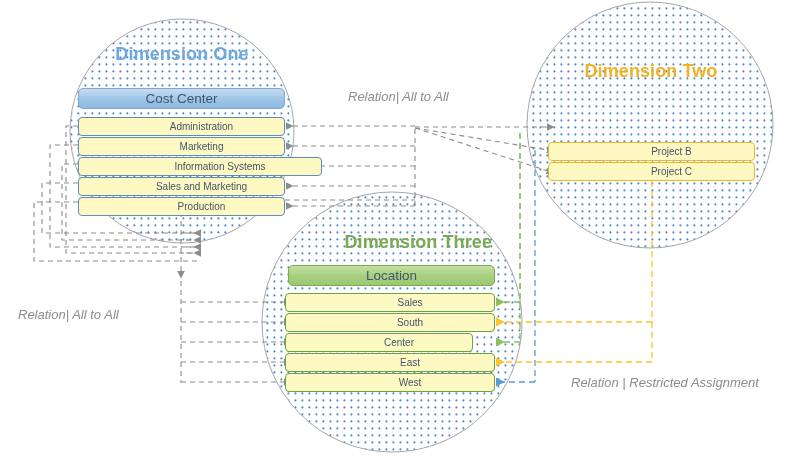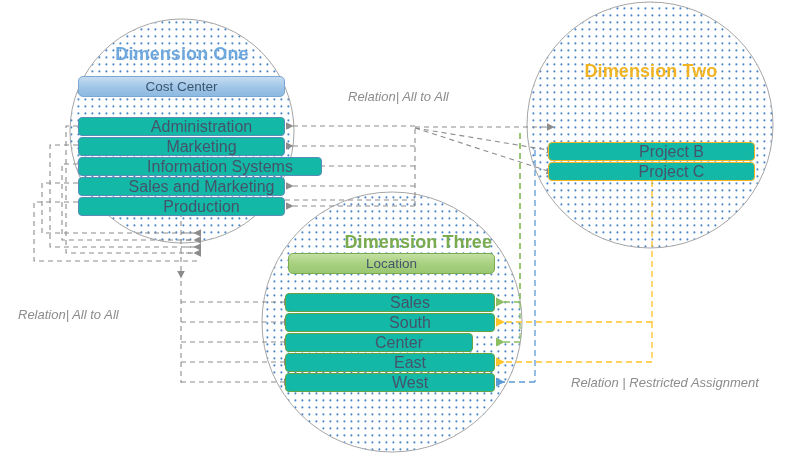--- a/index.html
+++ b/index.html
@@ -19,39 +19,40 @@
   .t-blue{color:#6fa8dc;}
   .t-amber{color:#f0b323;}
   .t-green{color:#7aab4e;text-align:right;}
 
   
   .hdr{
     position:absolute;z-index:3;box-sizing:border-box;
     display:flex;align-items:center;justify-content:center;
     font-size:13.5px;color:#44546a;border-radius:5px;
     height:21px;
+    margin-top:12px;
   }
   .hdr-blue{
     background:linear-gradient(180deg,#c6dcf0 0%,#9fc5e8 55%,#8cb9e0 100%);
     border:1px solid #7ba7d1;color:#3c566e;
   }
   .hdr-amber{
     background:linear-gradient(180deg,#ffe2a0 0%,#ffd369 60%,#ffcf5c 100%);
     border:1px solid #e8b12a;color:#4a4a4a;
   }
   .hdr-green{
     background:linear-gradient(180deg,#c3e0a2 0%,#a6cf7e 55%,#9bc873 100%);
     border:1px solid #7aab4e;color:#44546a;
   }
 
   
   .item{
     position:absolute;z-index:3;box-sizing:border-box;
     display:flex;align-items:center;justify-content:center;
-    background:#14b8a6;font-size:16px;color:#44546a;
+    background:#fef9c3;font-size:10px;color:#44546a;
     border-radius:4px;height:19px;padding-left:40px;
   }
   .it-blue{border:1px solid #5b8db8;}
   .it-amber{border:1px solid #f2b725;}
   .it-green{border:1px solid #6aa344;}
 
   
   .cap{
     position:absolute;z-index:3;white-space:nowrap;
     font-style:italic;font-size:13px;color:#8c8c8c;

